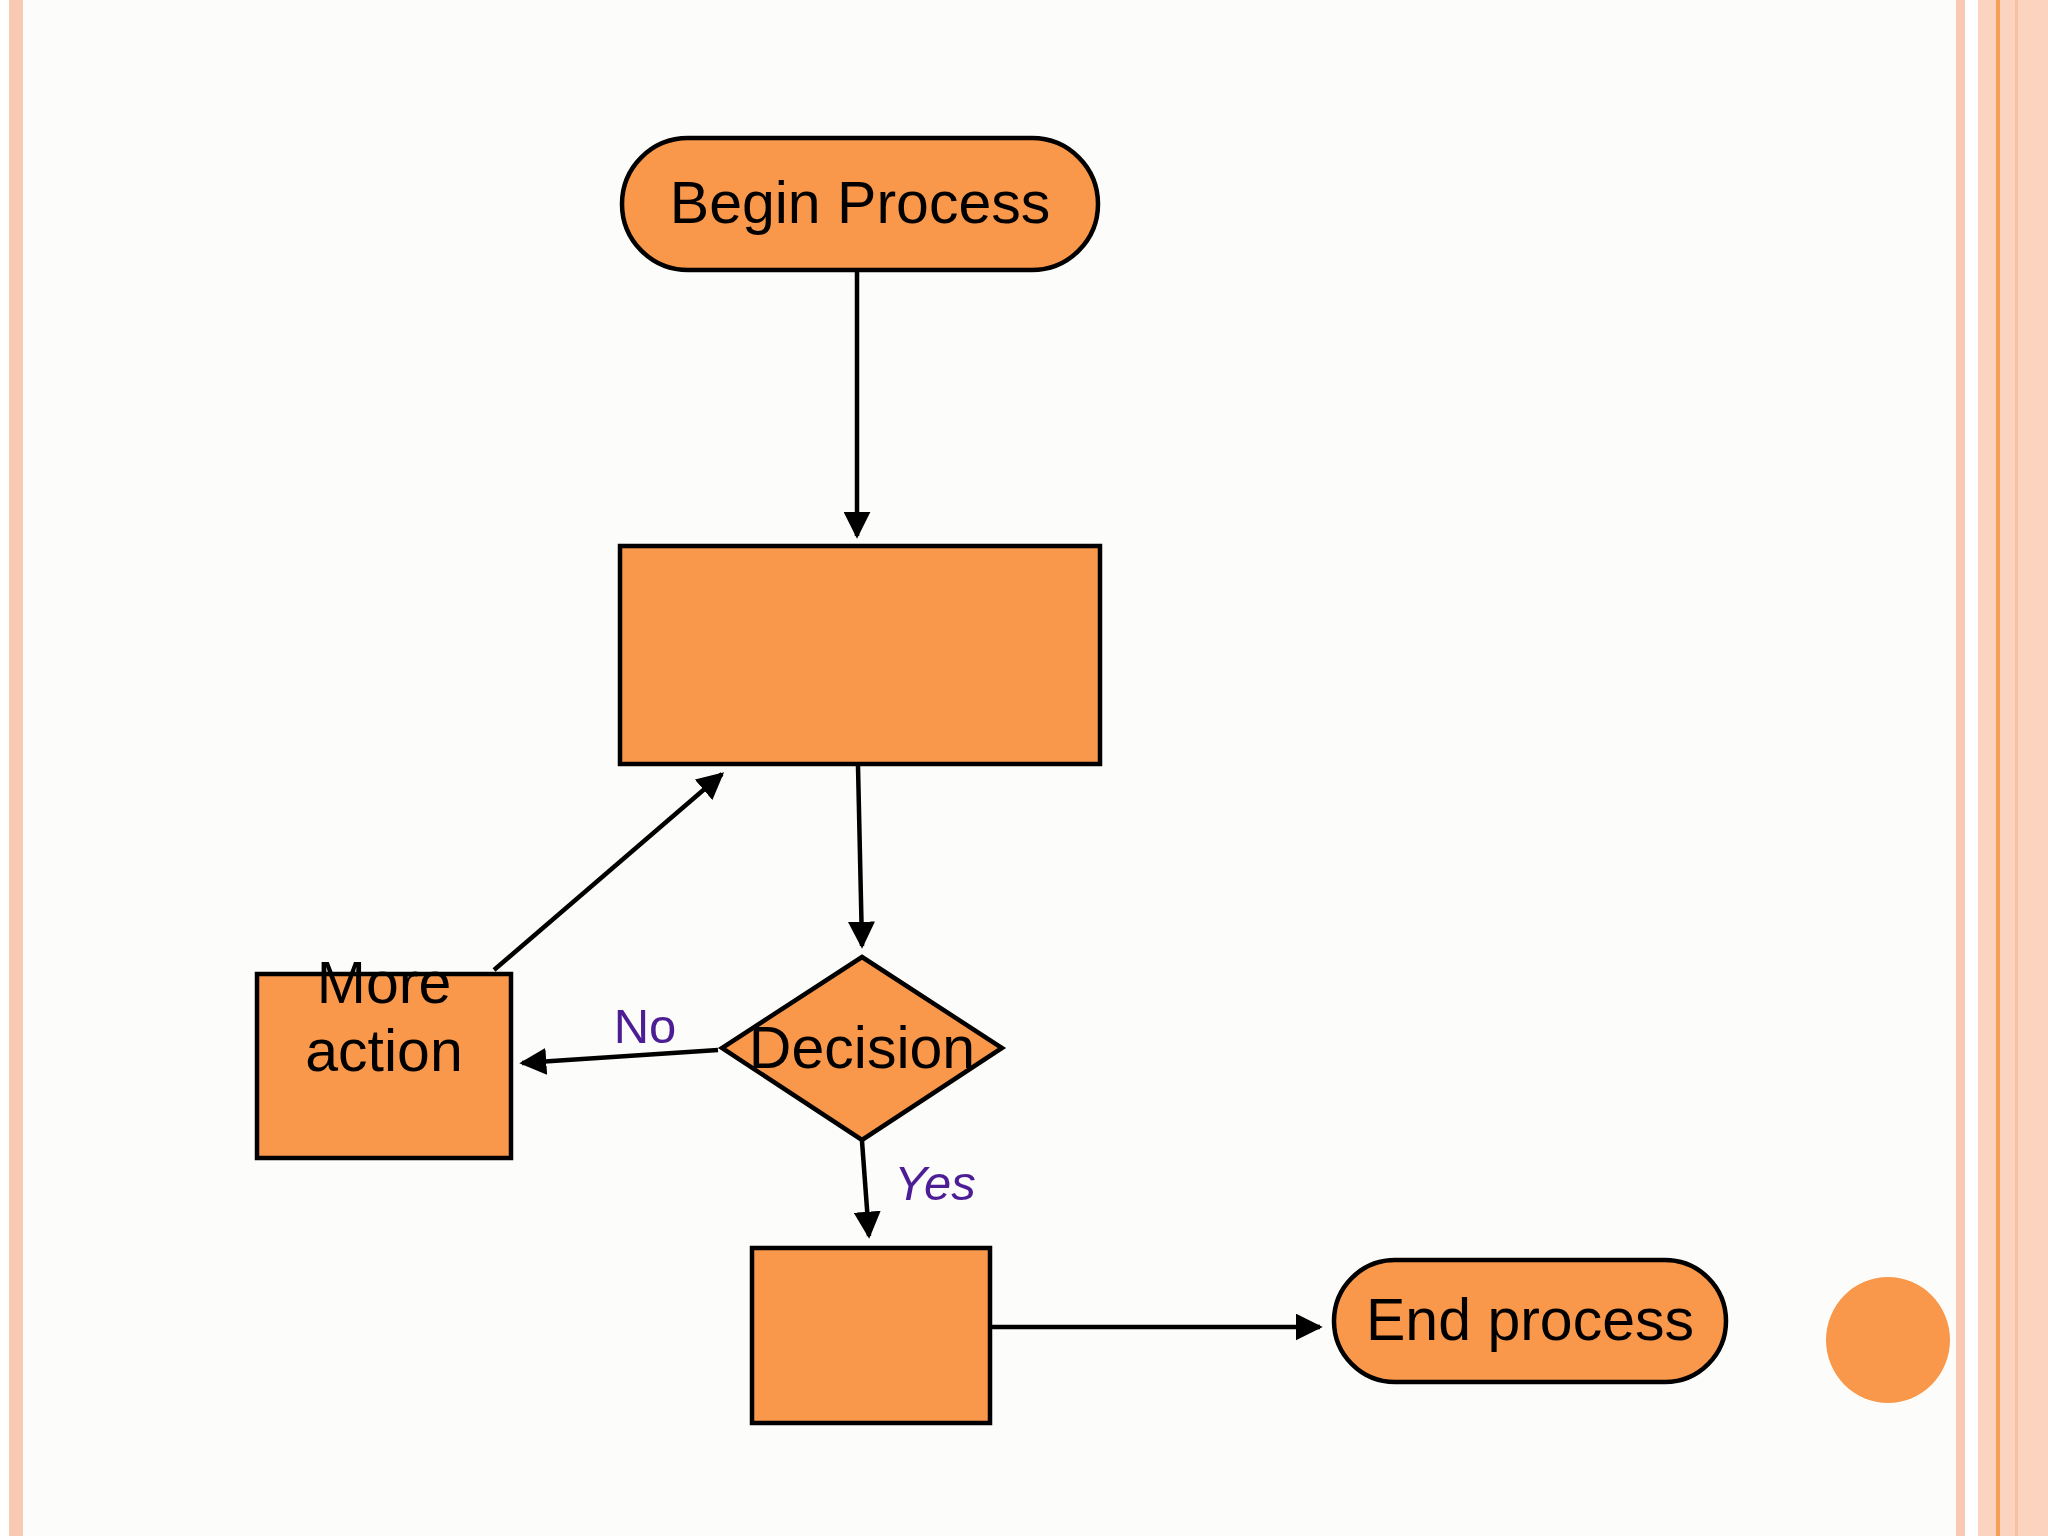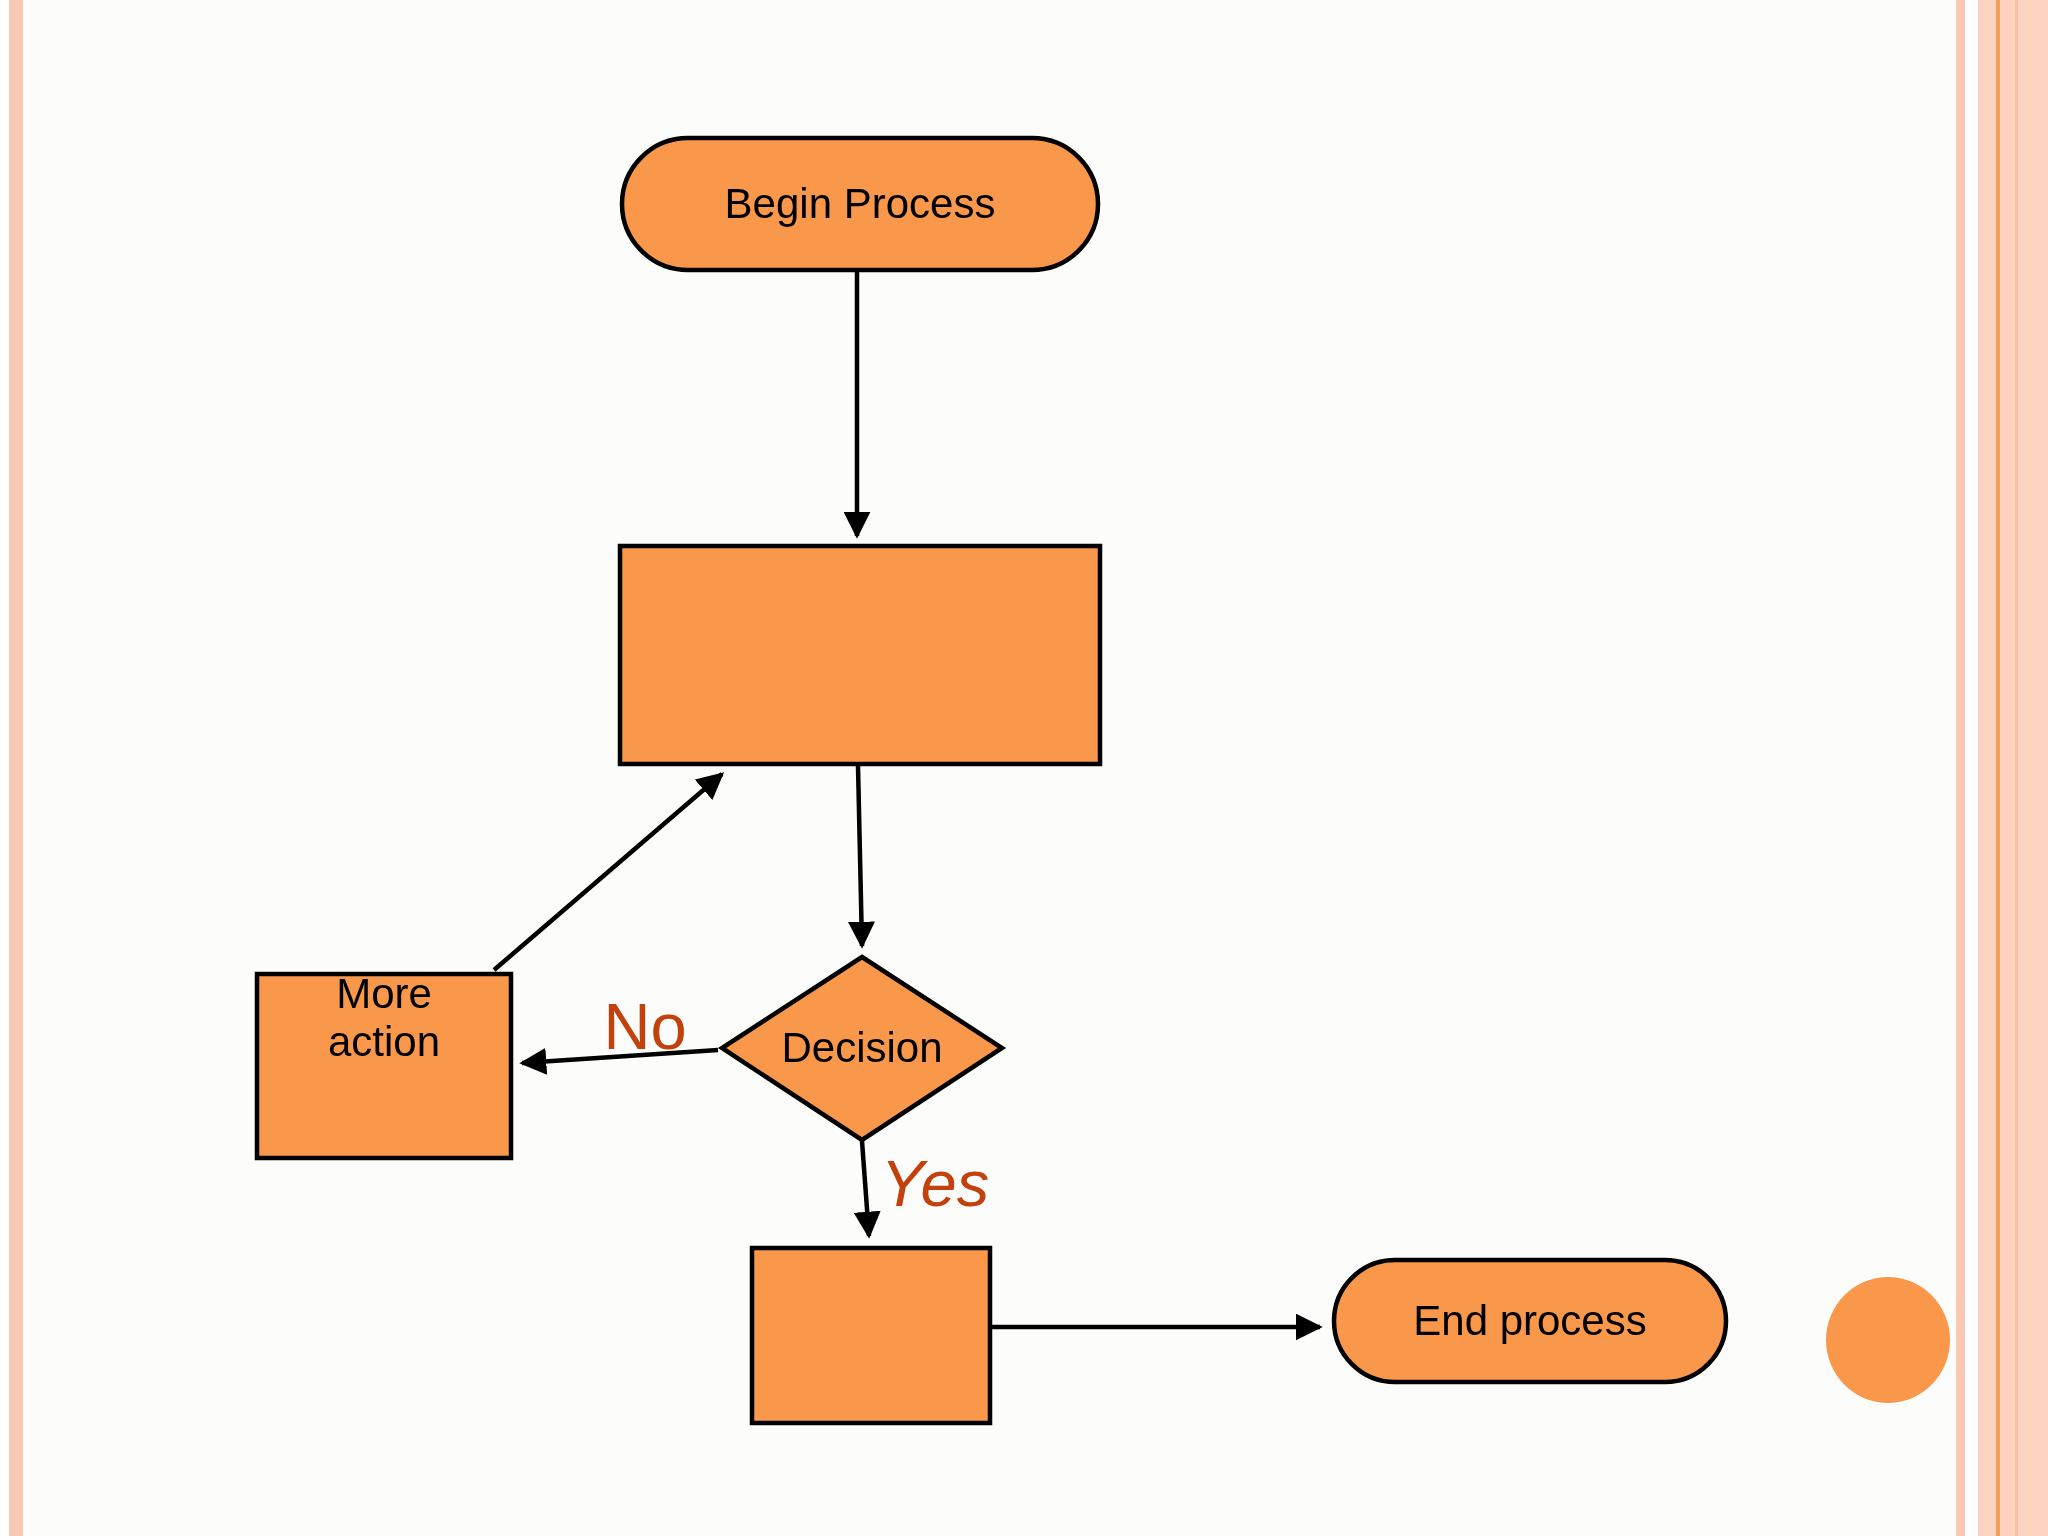--- a/index.html
+++ b/index.html
@@ -12,32 +12,32 @@
     font-family: "Liberation Sans", sans-serif;
     color: #000;
   }
   .stripe { position: absolute; top: 0; height: 100%; }
   #flow-svg { position: absolute; left: 0; top: 0; }
   .node-label {
     position: absolute;
     display: flex;
     align-items: center;
     text-align: center;
-    font-size: 42px;
+    font-size: 59px;
     line-height: 1.15;
     color: #000;
   }
   .node-label .wrapbox { display: block; margin: 0 auto; }
   .edge-label {
     position: absolute;
     display: flex;
     align-items: center;
     justify-content: center;
-    font-size: 65px;
-    color: #c2410c;
+    font-size: 49px;
+    color: #4c1d95;
   }
 </style>
 </head>
 <body>
 
 <div id="slide">
 
   <div class="stripe" style="left:0;   width:9px;  background:#ffffff;"></div>
   <div class="stripe" style="left:9px; width:14px; background:#f9c9b4;"></div>
   <div class="stripe" style="left:1956px; width:9px;  background:#f9c9b4;"></div>

